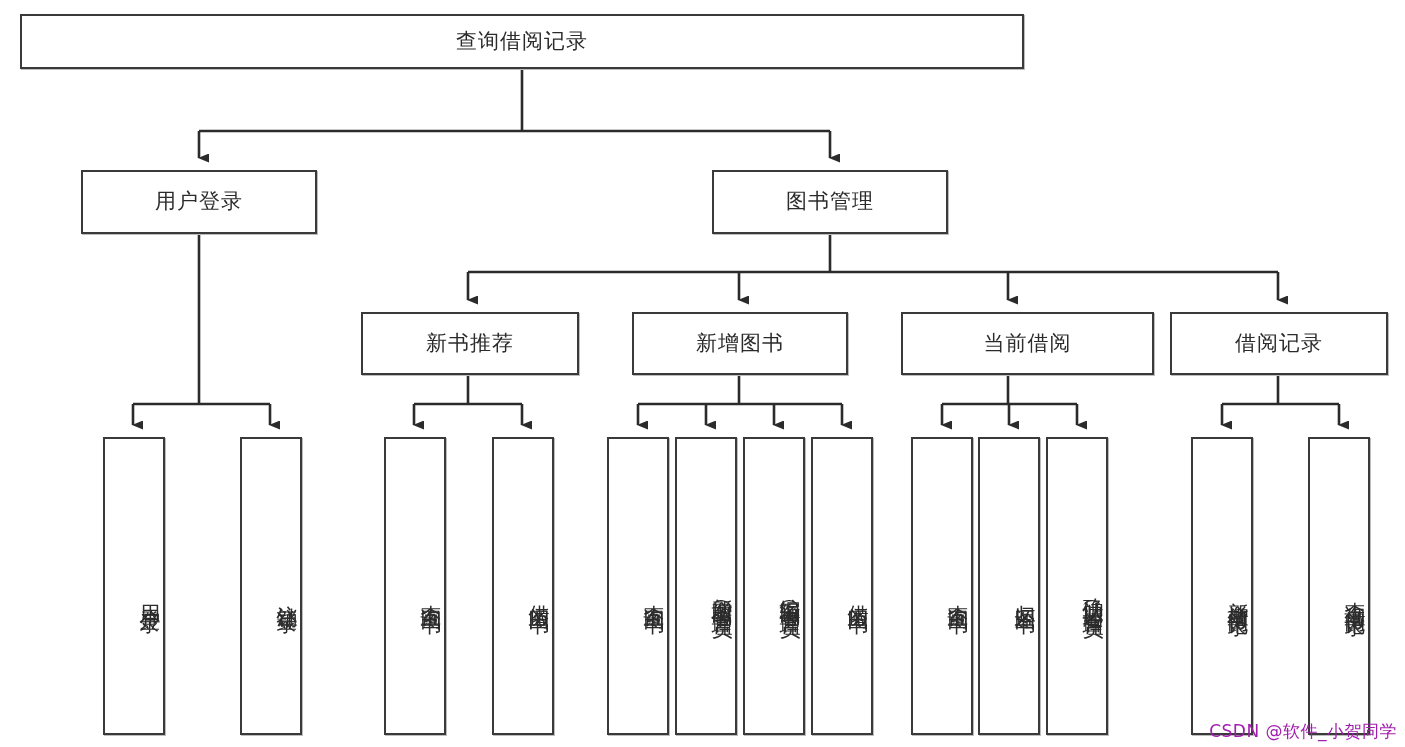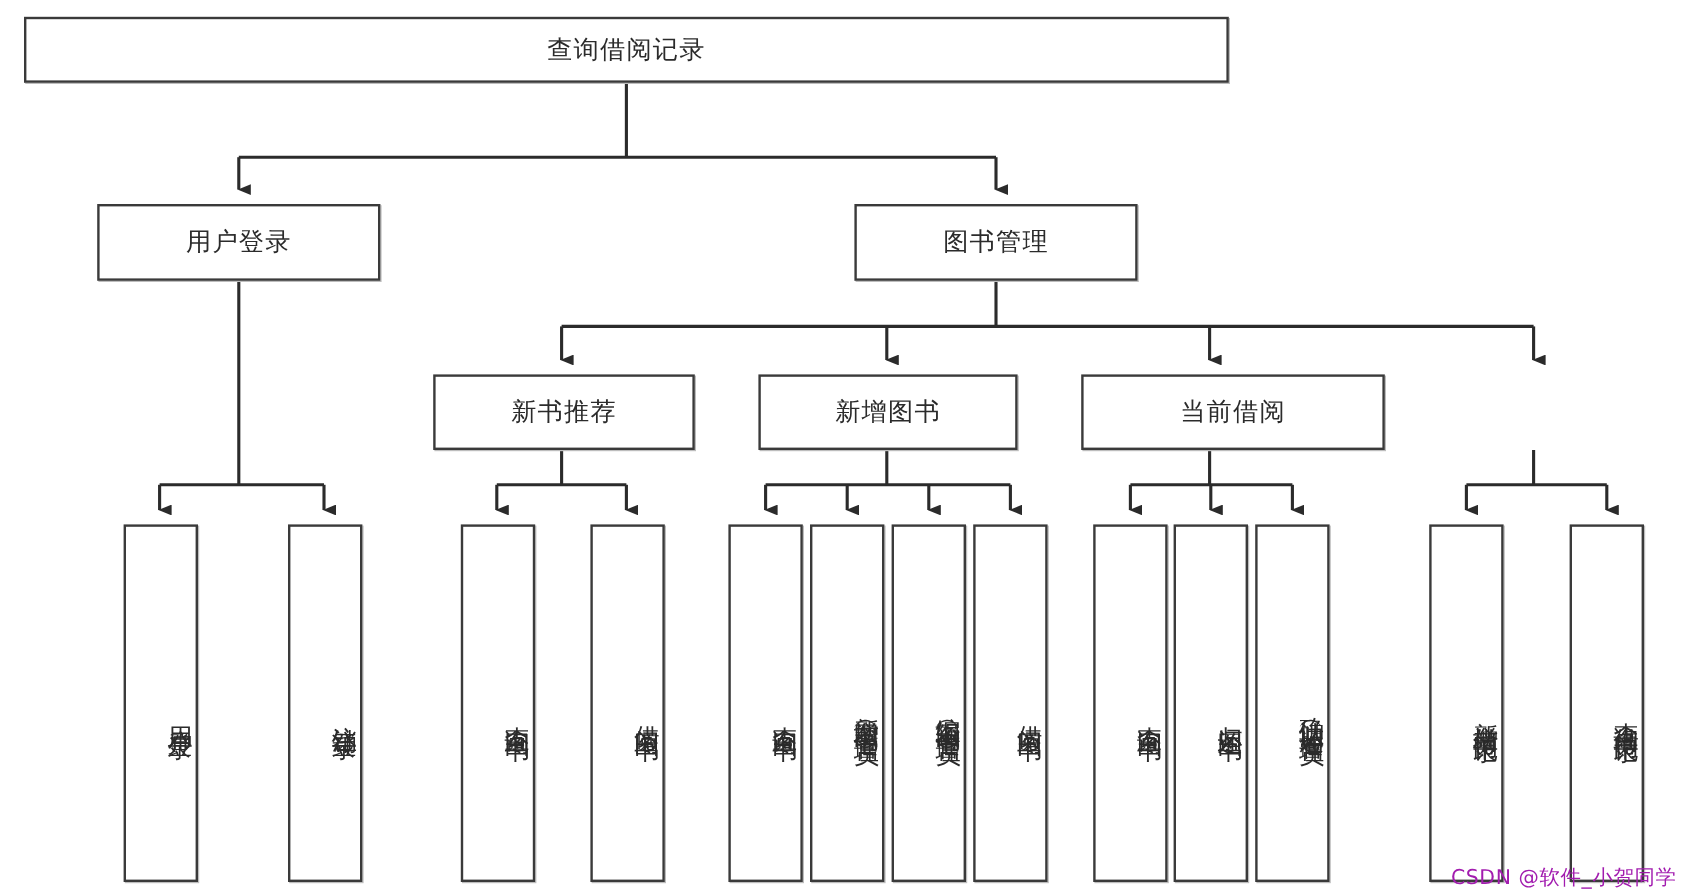--- a/index.html
+++ b/index.html
@@ -132,20 +132,23 @@
 
   <div class="node node-h" style="left:361px; top:312px; width:218px; height:63px;">
     <span>新书推荐</span>
   </div>
   <div class="node node-h" style="left:632px; top:312px; width:216px; height:63px;">
     <span>新增图书</span>
   </div>
   <div class="node node-h" style="left:901px; top:312px; width:253px; height:63px;">
     <span>当前借阅</span>
   </div>
+  <div class="node node-h" style="left:1170px; top:312px; width:218px; height:63px;">
+    <span>借阅记录</span>
+  </div>
 
   <div class="node node-v" style="left:103px; top:437px; width:62px; height:298px;">
     <span>用户登录</span>
   </div>
   <div class="node node-v" style="left:240px; top:437px; width:62px; height:298px;">
     <span>注销登录</span>
   </div>
 
   <div class="node node-v" style="left:384px; top:437px; width:62px; height:298px;">
     <span>查询图书</span>

